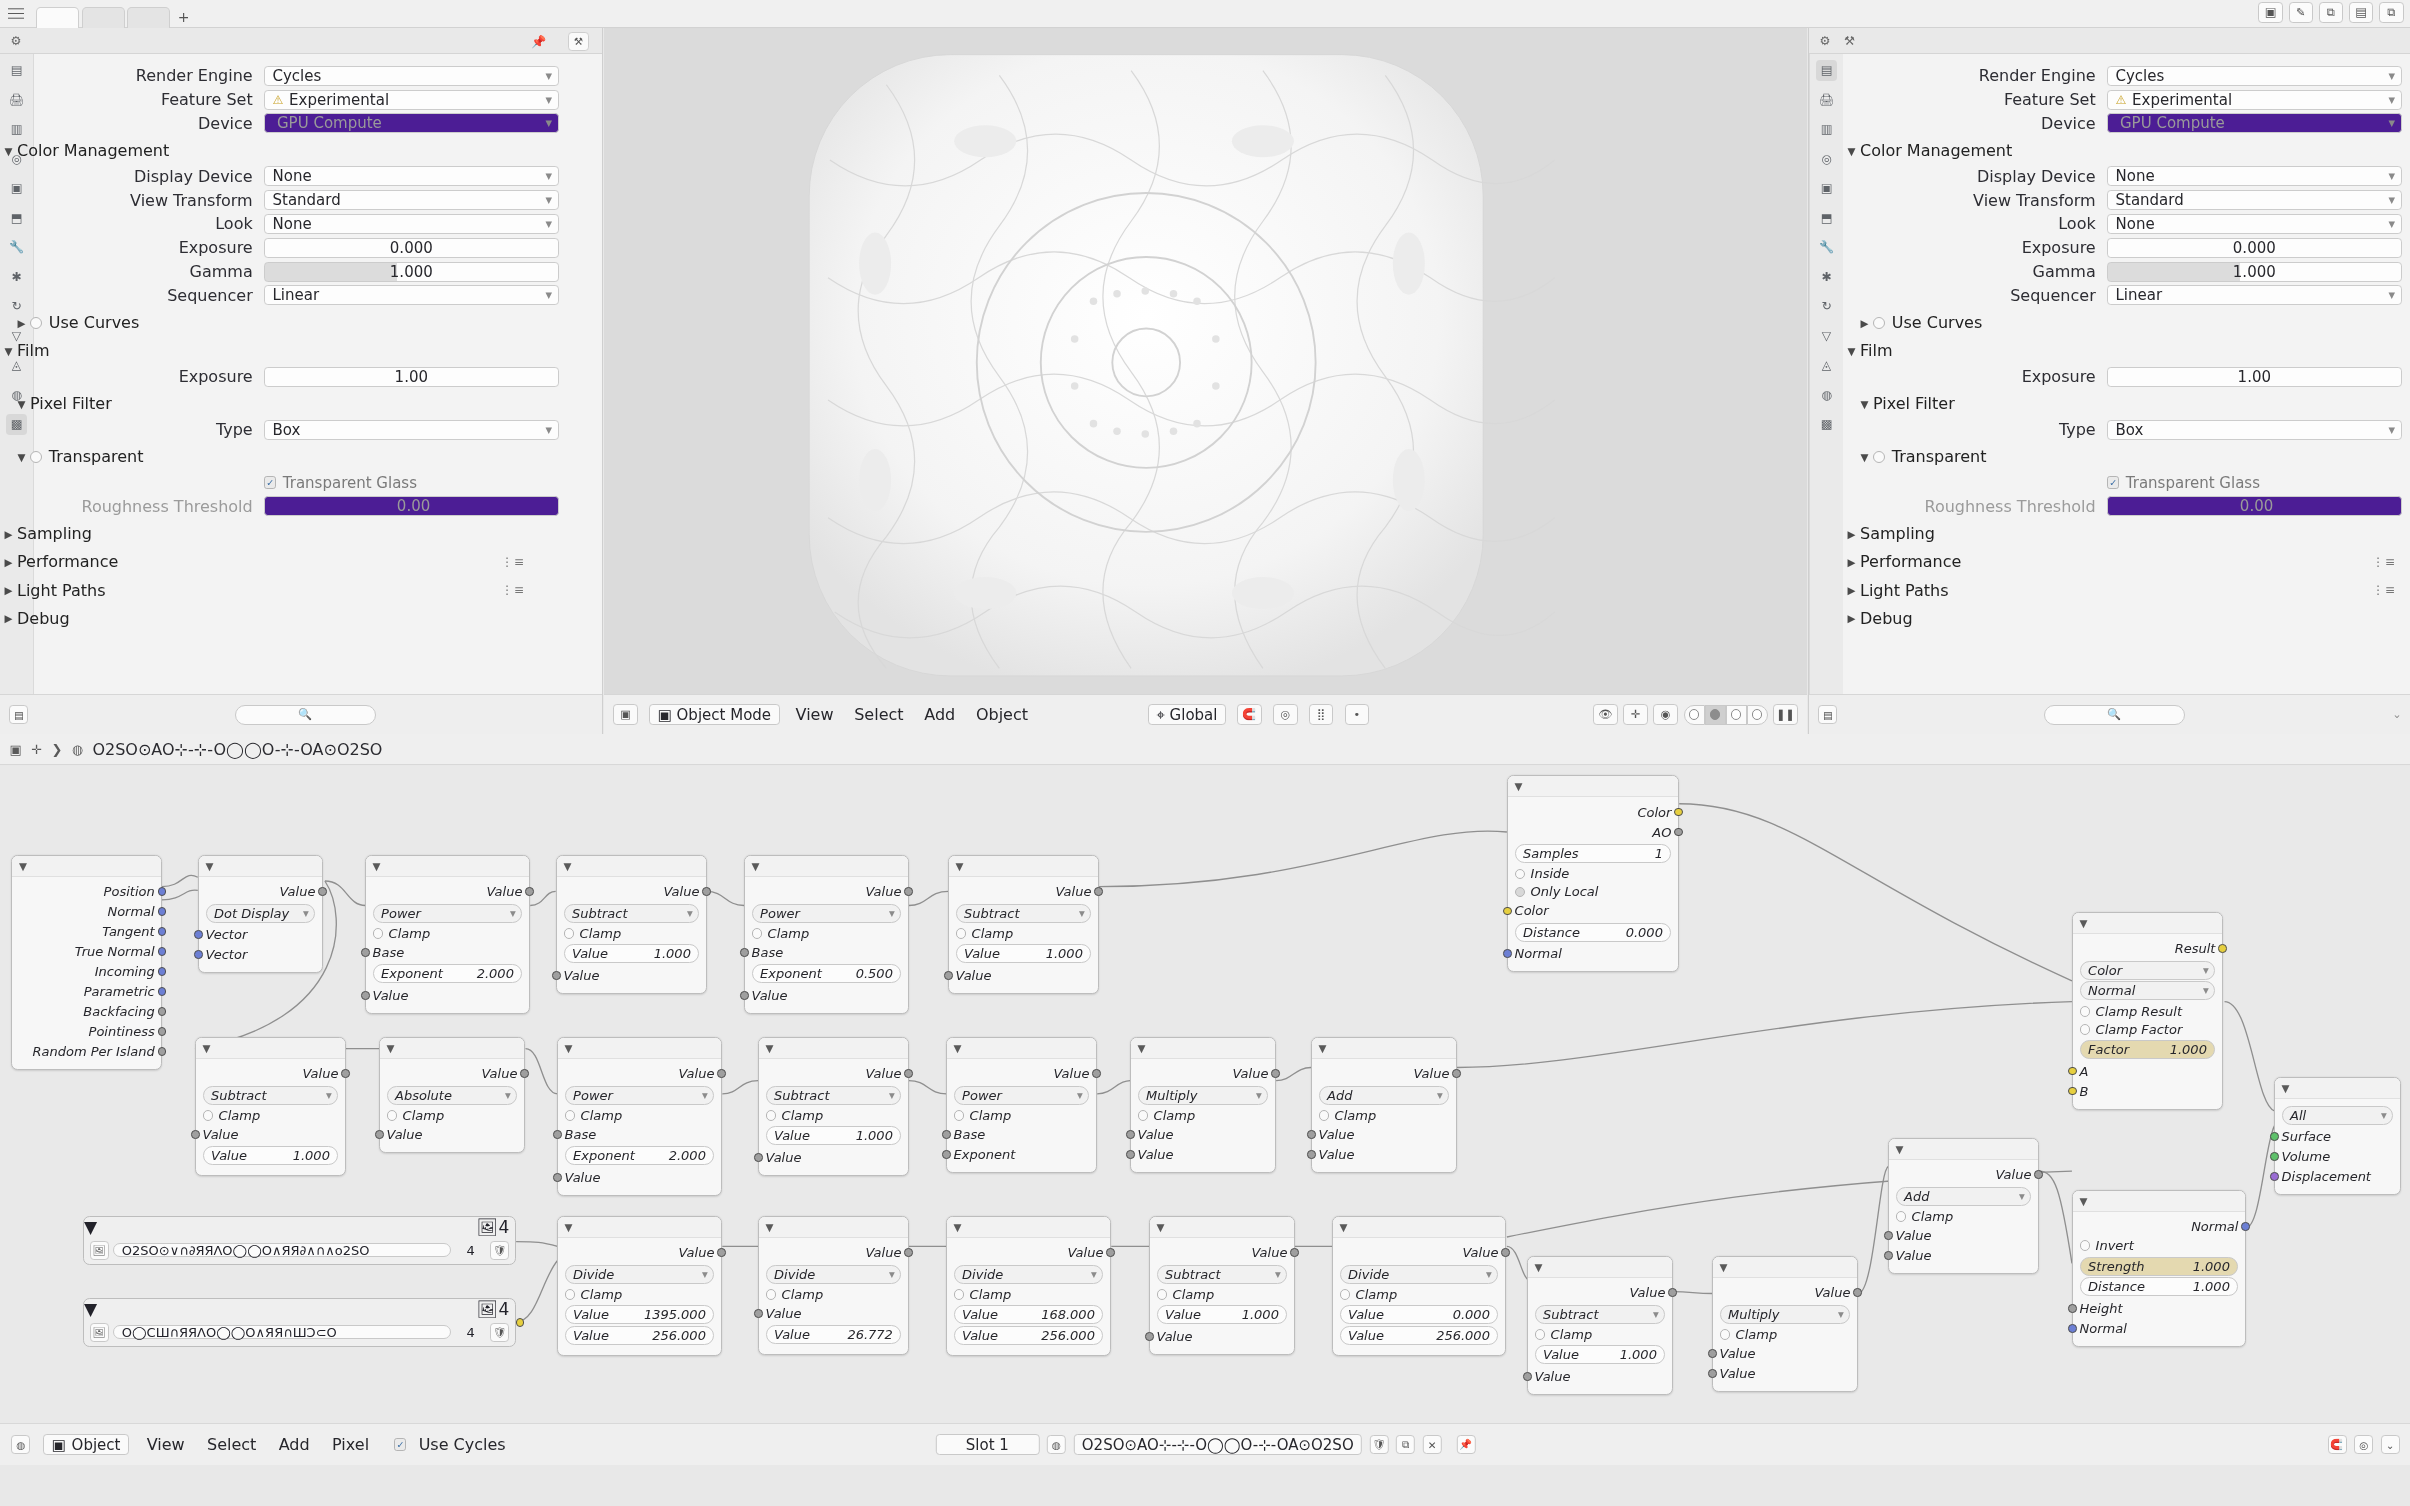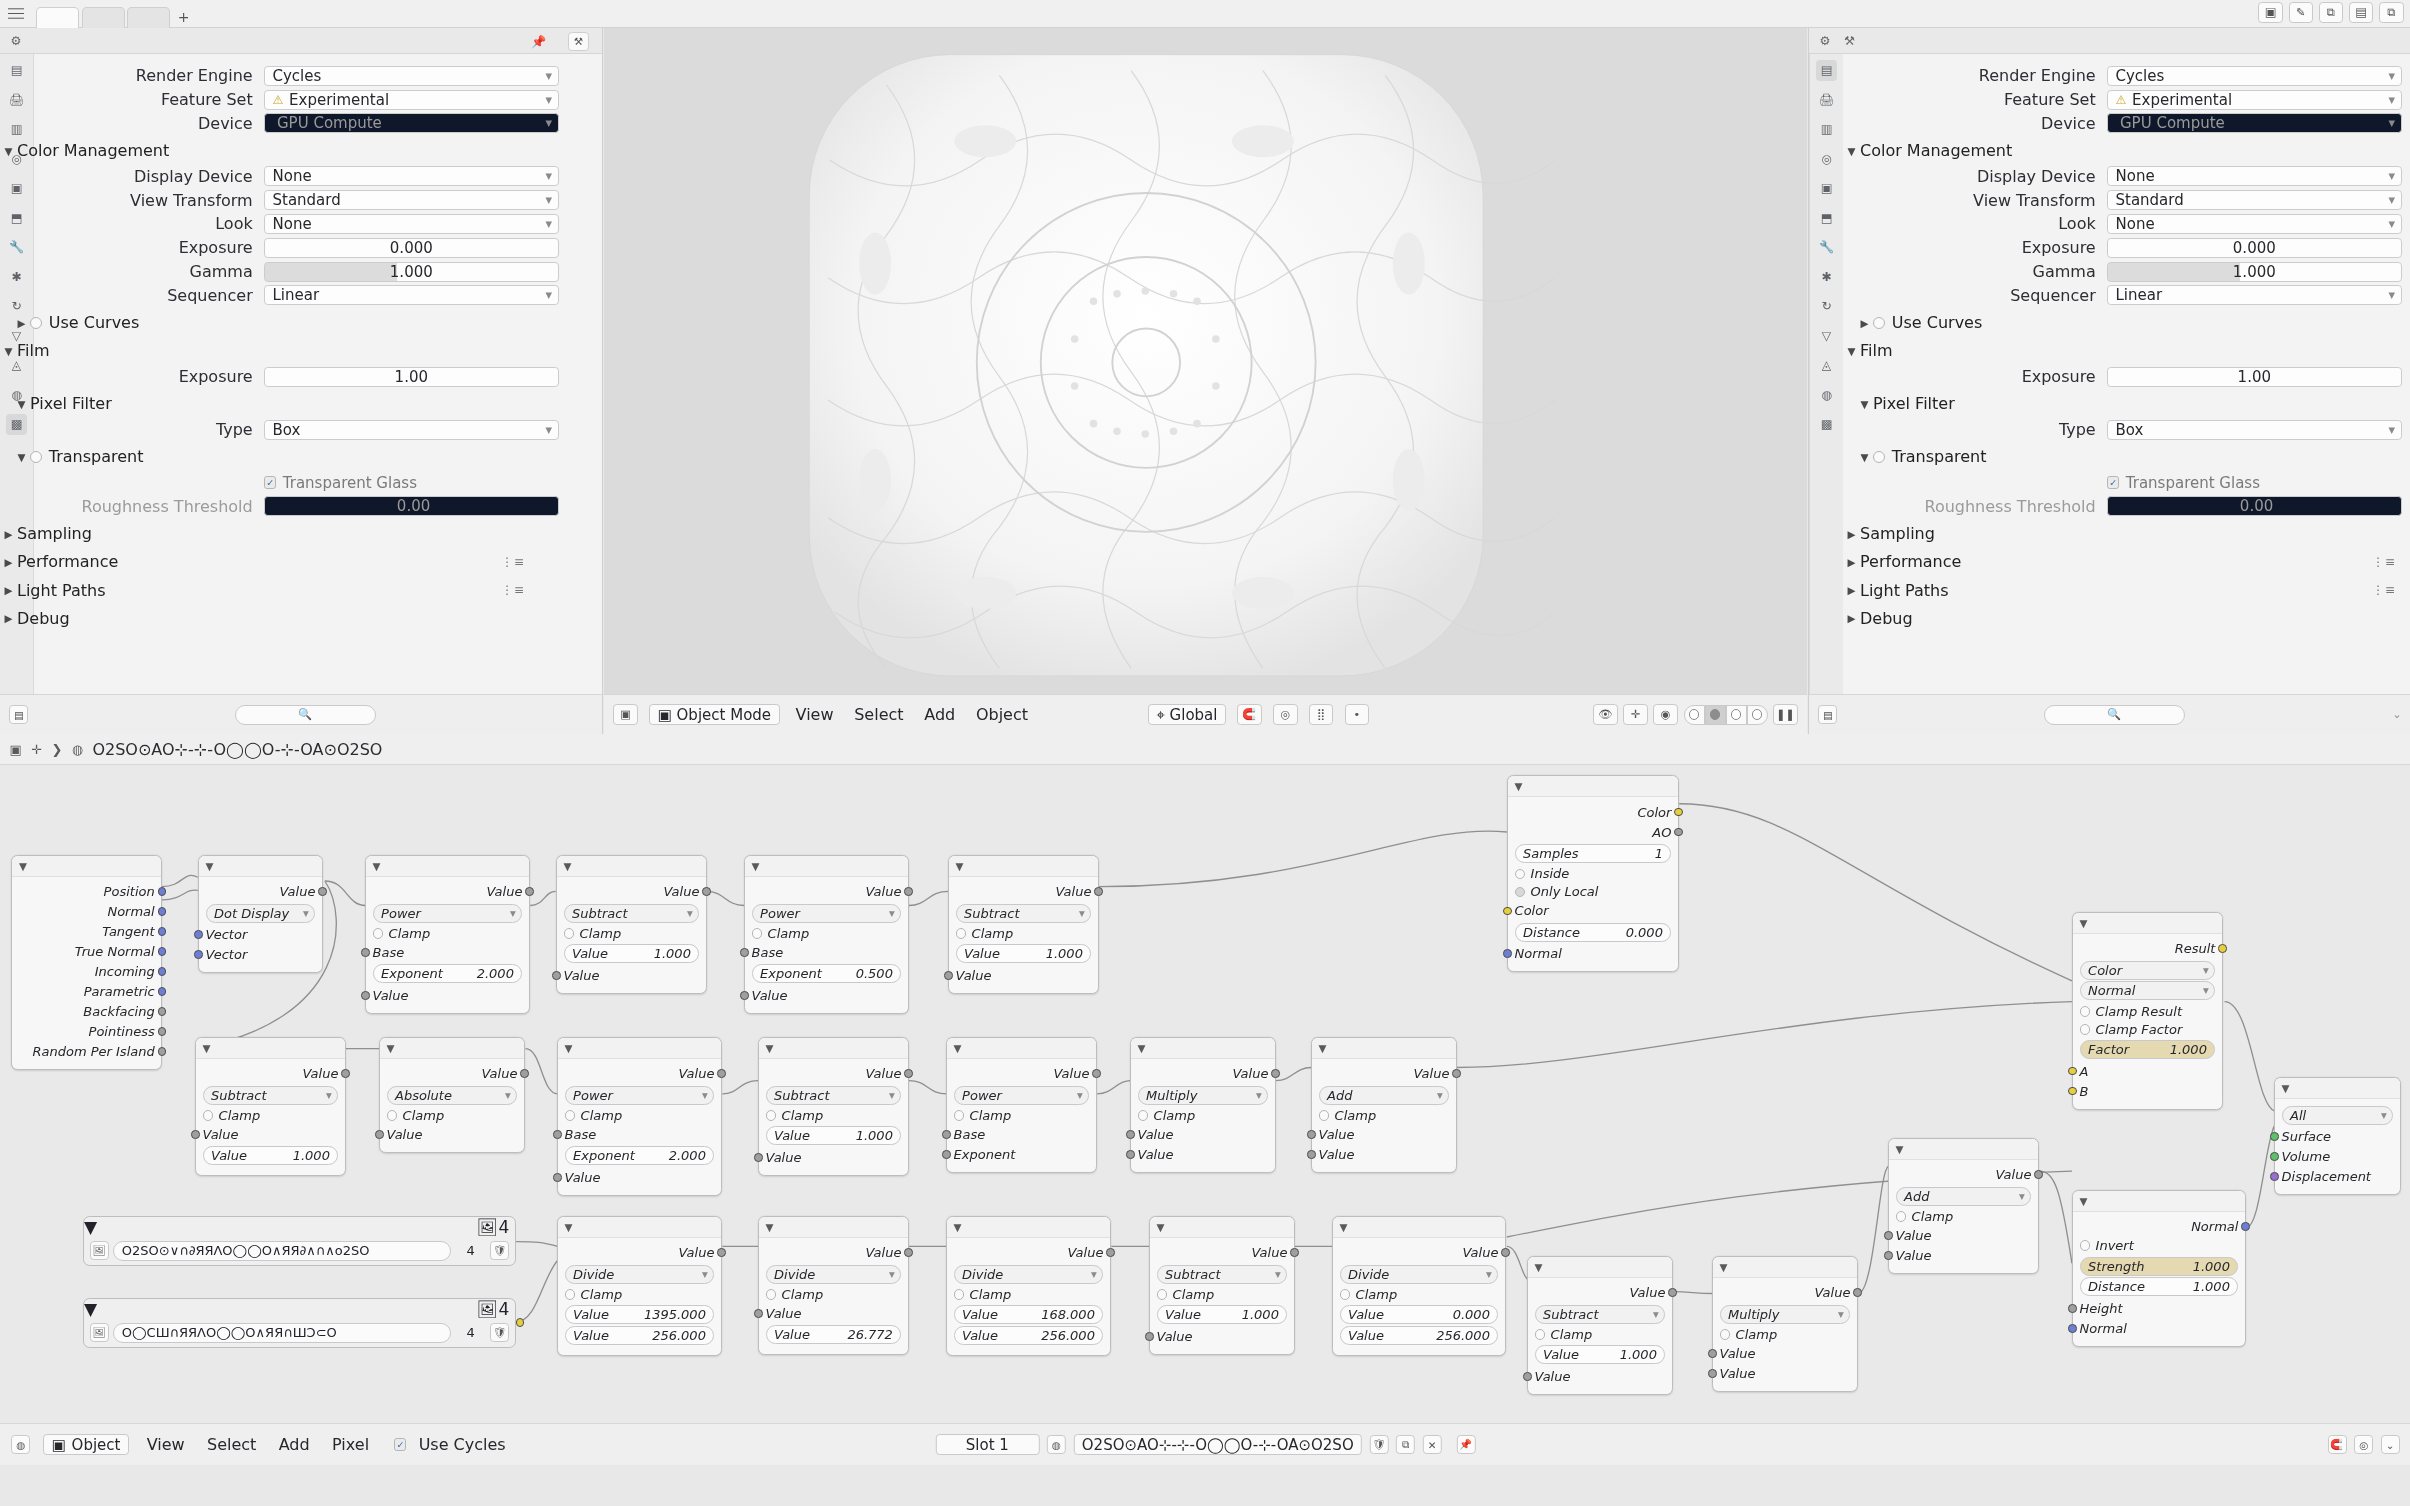--- a/index.html
+++ b/index.html
@@ -54,21 +54,21 @@
   .p-body { position:absolute; top:26px; bottom:40px; overflow:hidden; }
   .props-left  .p-body { left:0;   right:34px; }
   .props-right .p-body { left:34px; right:0; }
 
   .prow { display:flex; align-items:center; height:21px; margin-bottom:2.8px; padding-right:9.4px; }
   .plabel { width:264px; text-align:right; padding-right:11.3px; color:#2d2d33; font-size:16px; }
   .pfield {
     flex:1; height:20px; background:#fdfdfd; border:0.9px solid #cccccc; border-radius:3.8px;
     display:flex; align-items:center; padding:0 7.5px; font-size:15px; color:#27272c; position:relative;
   }
-  .pfield.disabled { background:#0f172a; color:#9a9a9a;padding-left:12px; }
+  .pfield.disabled { background:#4c1d95; color:#9a9a9a;padding-left:12px; }
   .pfield .caret-r { position:absolute; right:5.6px; color:#8a8a8a; font-size:8.5px; }
   .pfield.center { justify-content:center; }
   .pfield.slider2 { background:linear-gradient(to right,#dcdcdc 0,#dcdcdc 45%, #fdfdfd 45%); justify-content:center; }
   .warn { color:#c9a227; margin-right:5.6px; font-size:12.2px; }
   .sect { display:flex; align-items:center; height:22.6px; margin:5.6px 0 3.8px 0; font-size:16px; color:#222; }
   .sect .tri { width:17px; text-align:center; color:#4a4a4a; font-size:10.4px; }
   .sect.indent { padding-left:13px; }
   .radio { width:12.2px;height:12.2px;border-radius:50%;border:0.9px solid #b5b5b5;background:#fafafa; margin-right:6.6px; }
   .chk { width:12.2px;height:12.2px;border-radius:2.8px;border:0.9px solid #b5b5b5;background:#fafafa; margin-right:6.6px; display:flex;align-items:center;justify-content:center;font-size:9.4px;color:#3a6ea5;}
   .chk.on { background:#eaeaea; }
@@ -131,21 +131,21 @@
   .ctl .r { position:absolute; right:7.5px; }
   .ctl .caret { position:absolute; right:5.6px; color:#8b8b8b; font-size:7.5px; }
   .ctl.highlight { background:#e4d9b0; }
   .ncheck { display:flex; align-items:center; height:18px; font-size:13px; }
   .ncheck .radio { width:10.4px;height:10.4px;margin-right:5.6px; }
   .lbl { font-size:13px; height:18px; display:flex; align-items:center; }
   .lbl.r { justify-content:flex-end; }
 
   .img-node { position:absolute; background:#efefef; border:0.9px solid #bdbdbd; border-radius:6.6px; }
   .img-row { display:flex; align-items:center; gap:4.7px; padding:3.8px 5.6px; }
-  .img-field { flex:1; height:20px; background:#fbfbfb; border:0.9px solid #c9c9c9; border-radius:10px; display:flex; align-items:center; padding:0 7.5px; font-size:13px;}
+  .img-field { flex:1; height:14px; background:#fbfbfb; border:0.9px solid #c9c9c9; border-radius:10px; display:flex; align-items:center; padding:0 7.5px; font-size:13px;}
   .sq { width:19px;height:19px;border:0.9px solid #c9c9c9;background:#fbfbfb;border-radius:3.8px;display:flex;align-items:center;justify-content:center;font-size:10.4px;color:#555;}
 
   .node-footer {
     position:absolute; left:0; bottom:0; width:2411px; height:42px; background:#efefef; border-top:0.9px solid #d8d8d8;
     display:flex; align-items:center; gap:13px; padding:0 11.3px; font-size:16px; color:#26262b;
   }
   .nf-btn { height:21px;border:0.9px solid #c9c9c9;background:#fafafa;border-radius:3.8px;display:flex;align-items:center;gap:5.6px;padding:0 7.5px;font-size:15px;}
   .nf-center { position:absolute; left:50%; transform:translateX(-50%); display:flex; align-items:center; gap:7.5px;}
   .nf-right { position:absolute; right:11.3px; display:flex; align-items:center; gap:7.5px;}
   svg.wire { position:absolute; left:0; top:0; width:2411px; height:699px; pointer-events:none; }

